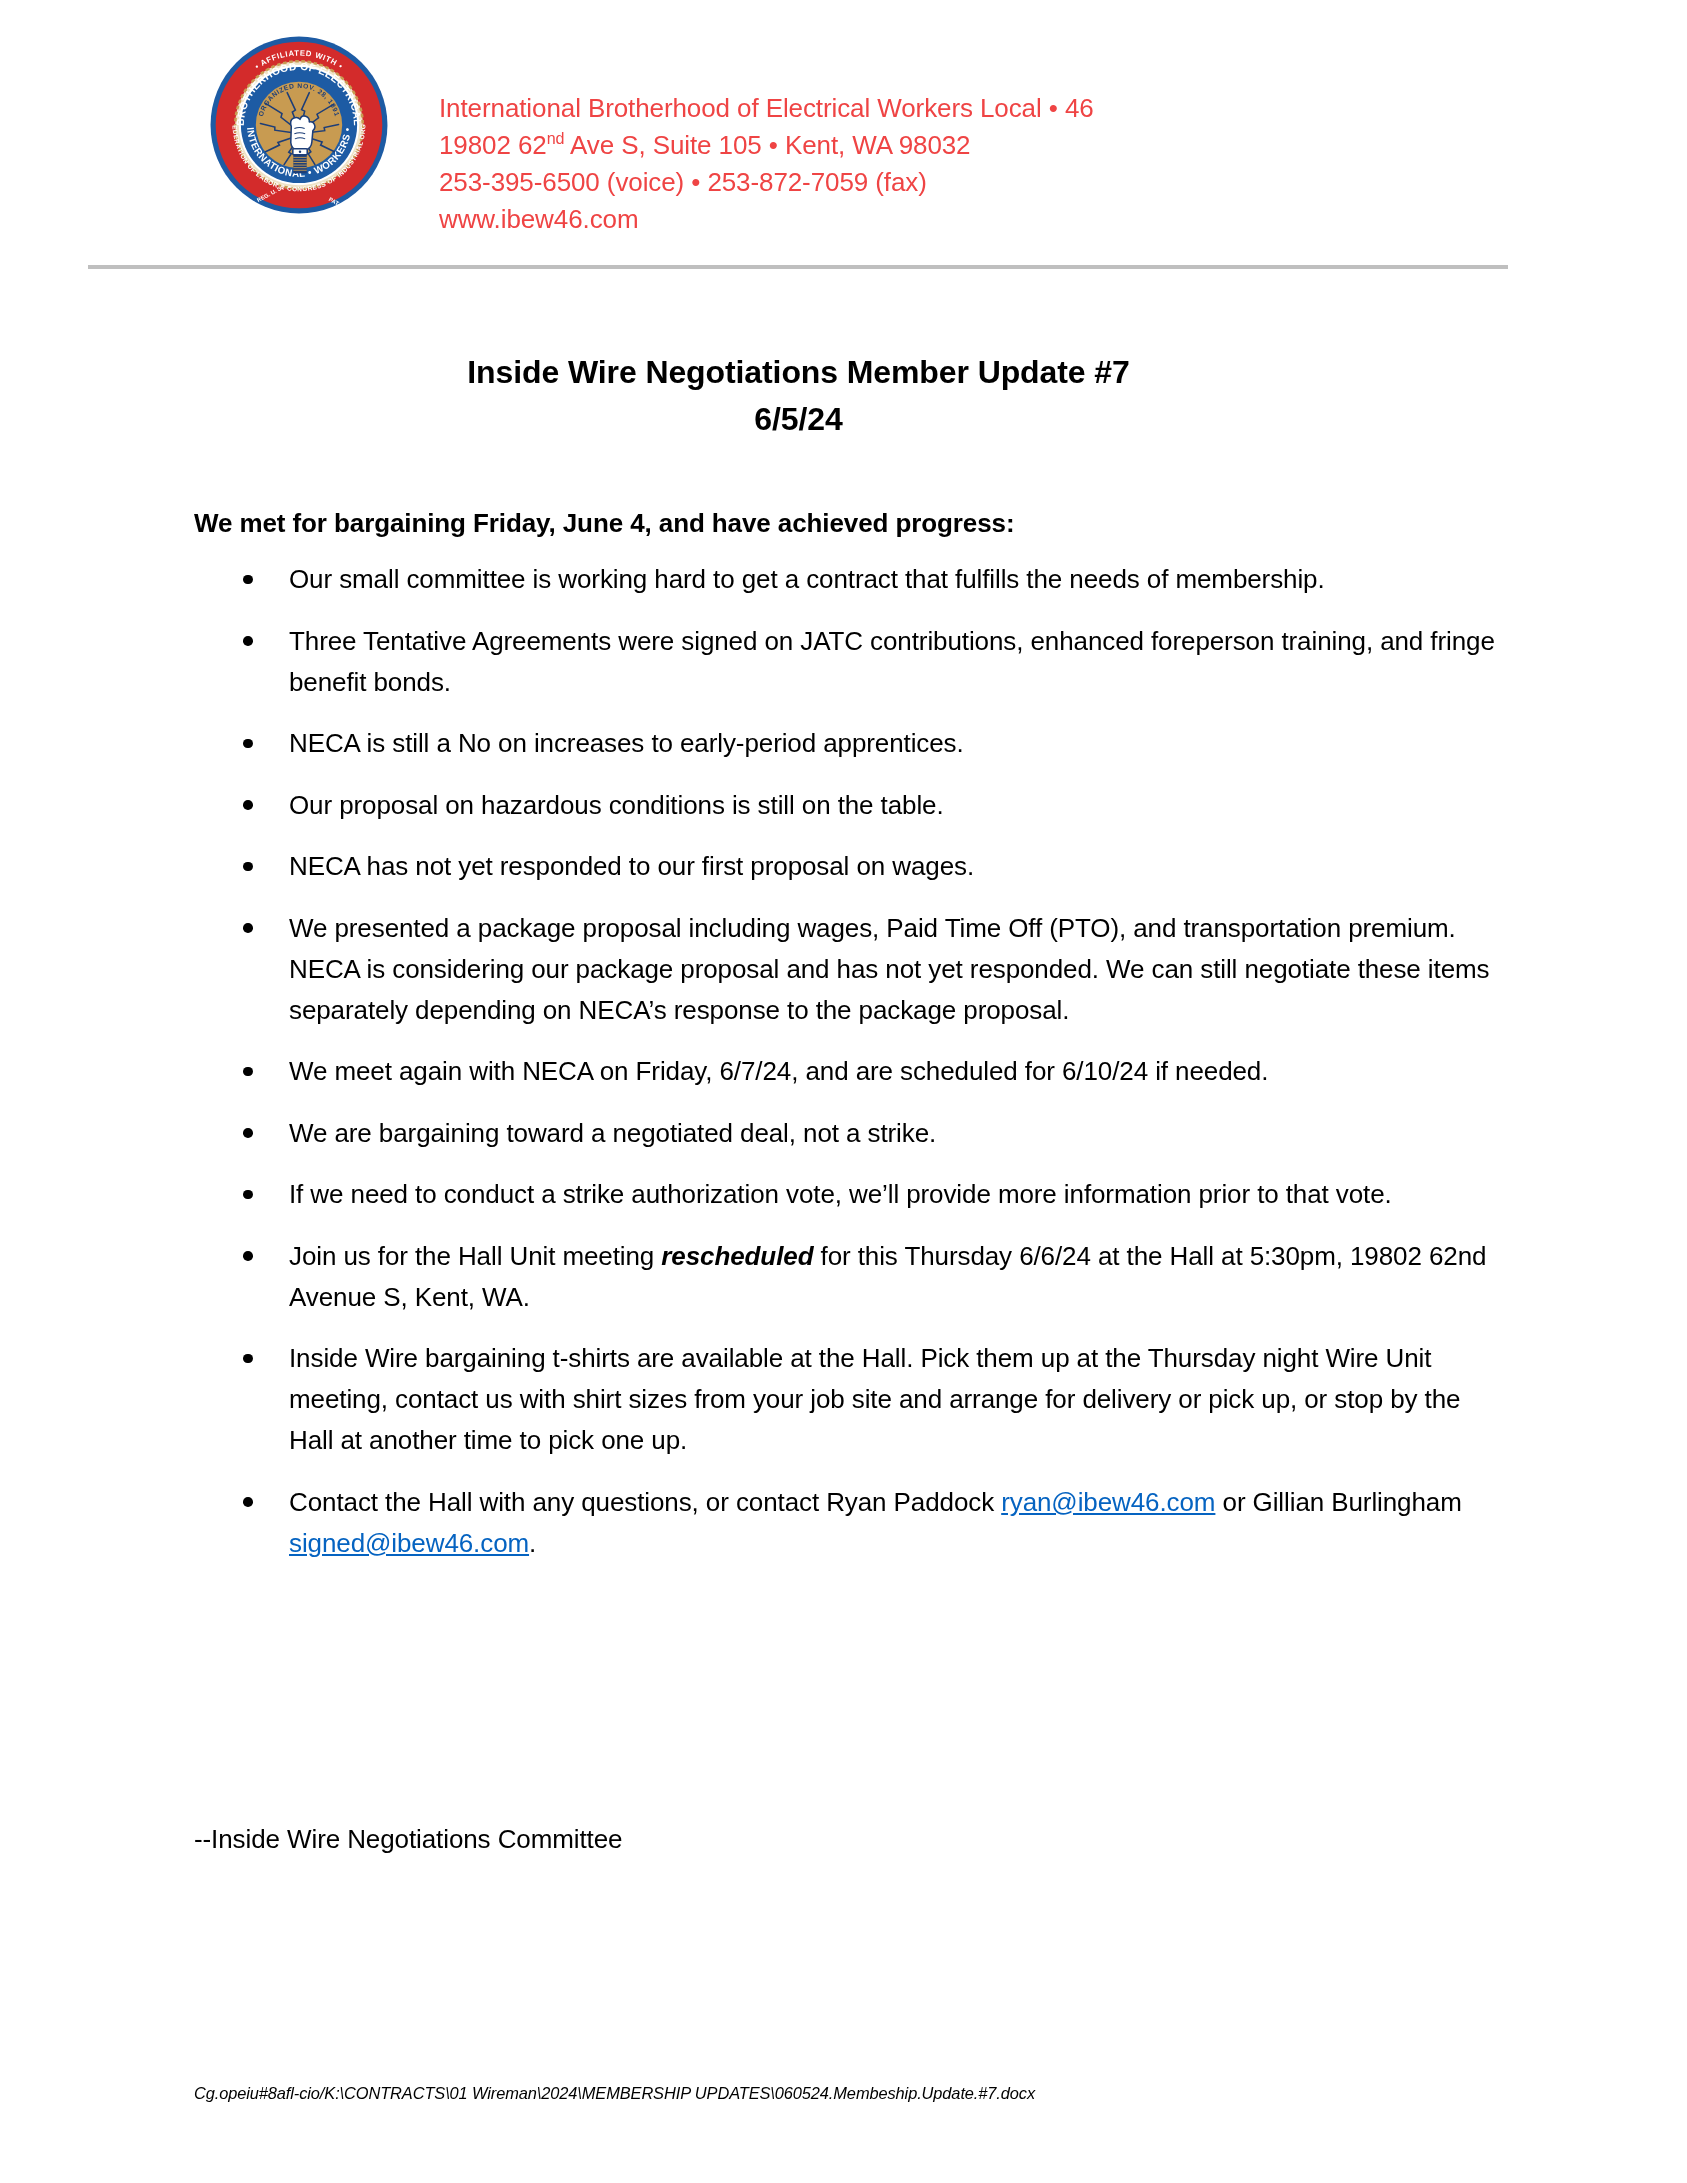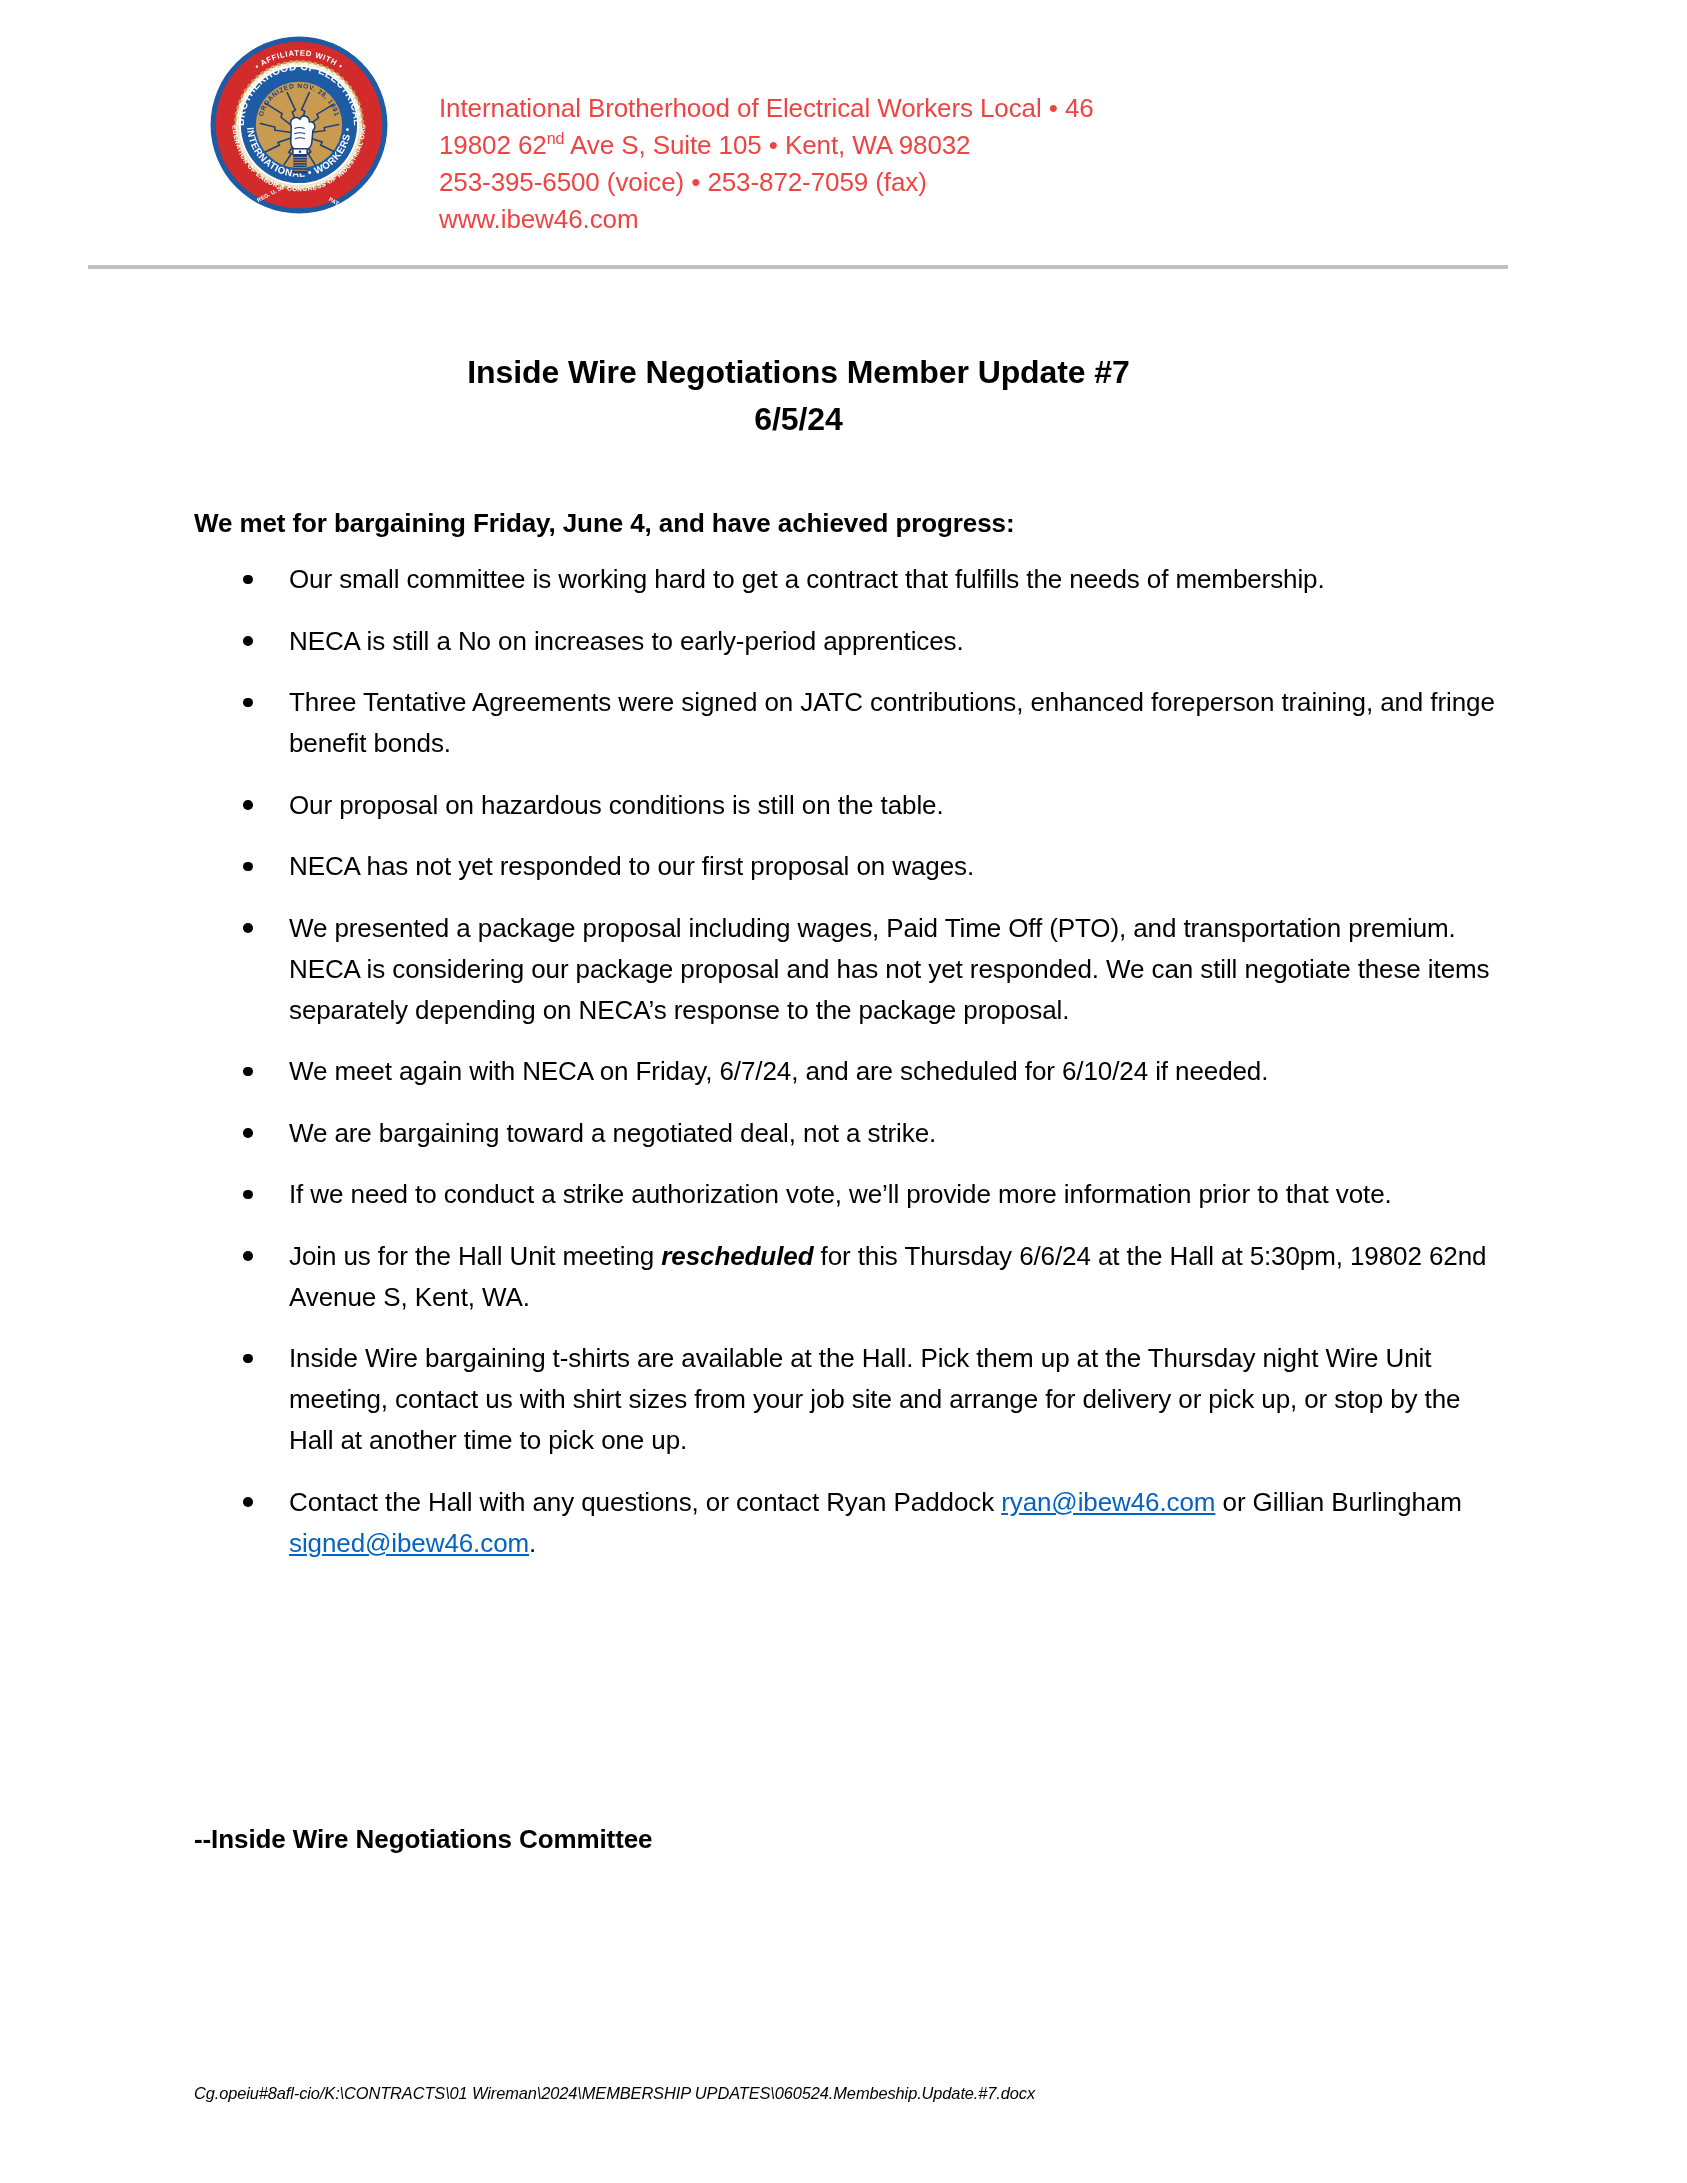--- a/index.html
+++ b/index.html
@@ -122,21 +122,21 @@
     color: #0563C1;
     text-decoration: underline;
     margin-top: 24px;
   }
 
   .signoff {
     position: absolute;
     left: 194px;
     top: 1821px;
     font-size: 26px;
-    font-weight: bold;
+    font-weight: normal;
     line-height: 37px;
     letter-spacing: -0.1px;
   }
 
   
   .footer-path {
     position: absolute;
     left: 194px;
     top: 2076px;
     font-size: 16.4px;
@@ -255,26 +255,26 @@
 
     <ul class="bullets">
 
       <li>
         <span class="bullet-dot"></span>
         <span>Our small committee is working hard to get a contract that fulfills the needs of membership.</span>
       </li>
 
       <li>
         <span class="bullet-dot"></span>
+        <span>Three Tentative Agreements were signed on JATC contributions, enhanced foreperson training, and fringe benefit bonds.</span>
+      </li>
+
+      <li>
+        <span class="bullet-dot"></span>
         <span>NECA is still a No on increases to early-period apprentices.</span>
-      </li>
-
-      <li>
-        <span class="bullet-dot"></span>
-        <span>Three Tentative Agreements were signed on JATC contributions, enhanced foreperson training, and fringe benefit bonds.</span>
       </li>
 
       <li>
         <span class="bullet-dot"></span>
         <span>Our proposal on hazardous conditions is still on the table.</span>
       </li>
 
       <li>
         <span class="bullet-dot"></span>
         <span>NECA has not yet responded to our first proposal on wages.</span>

